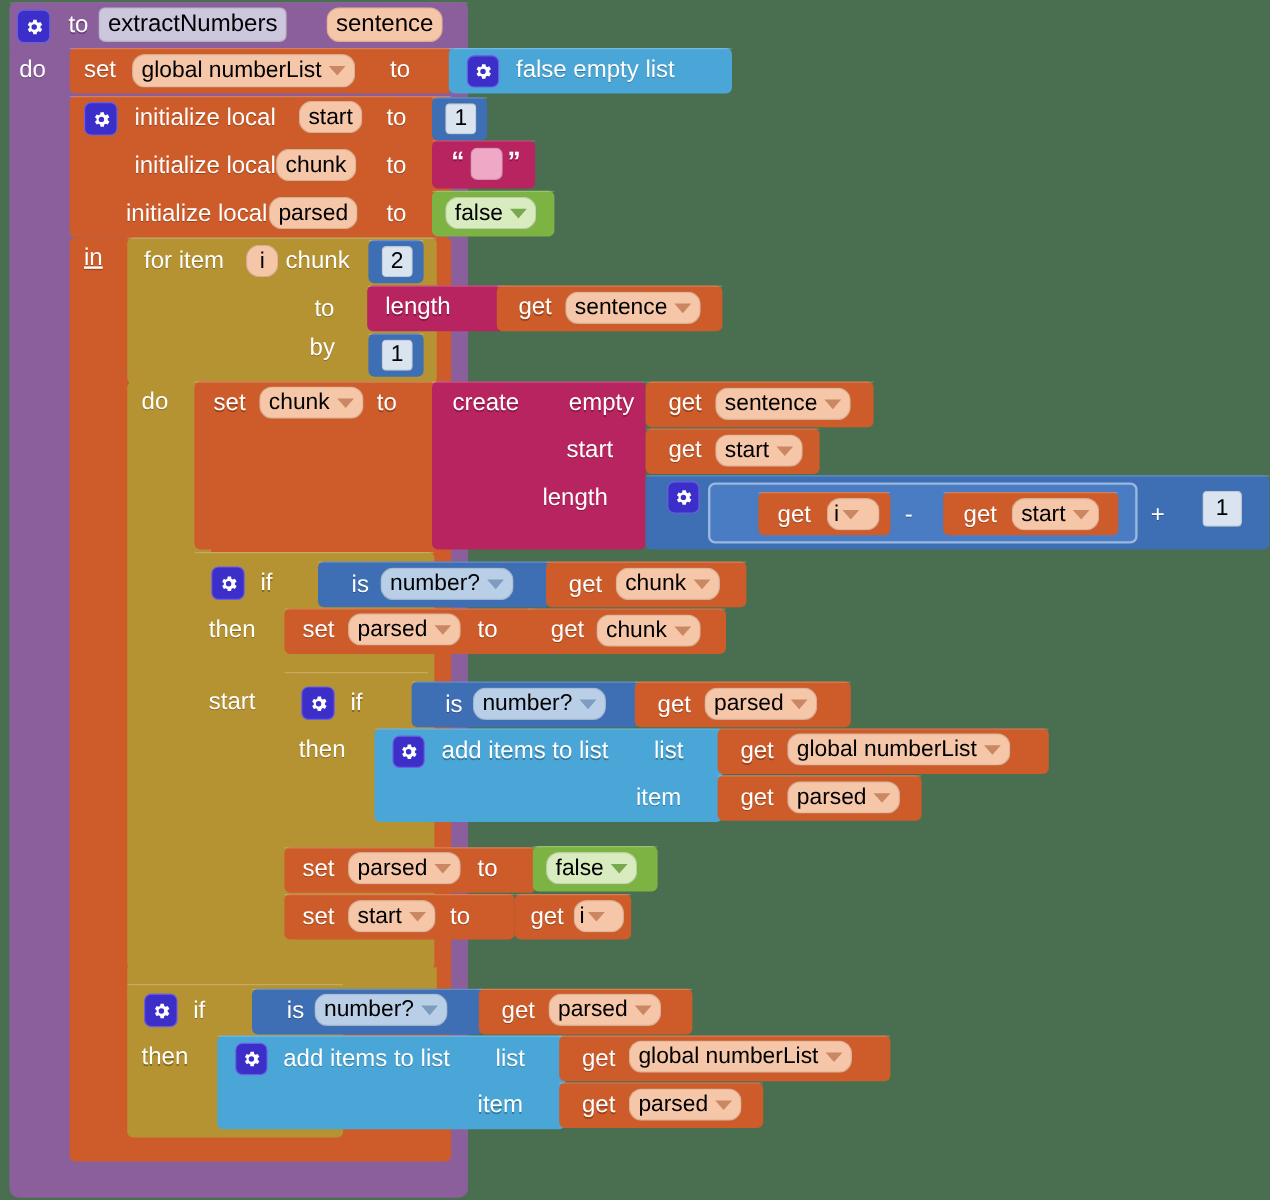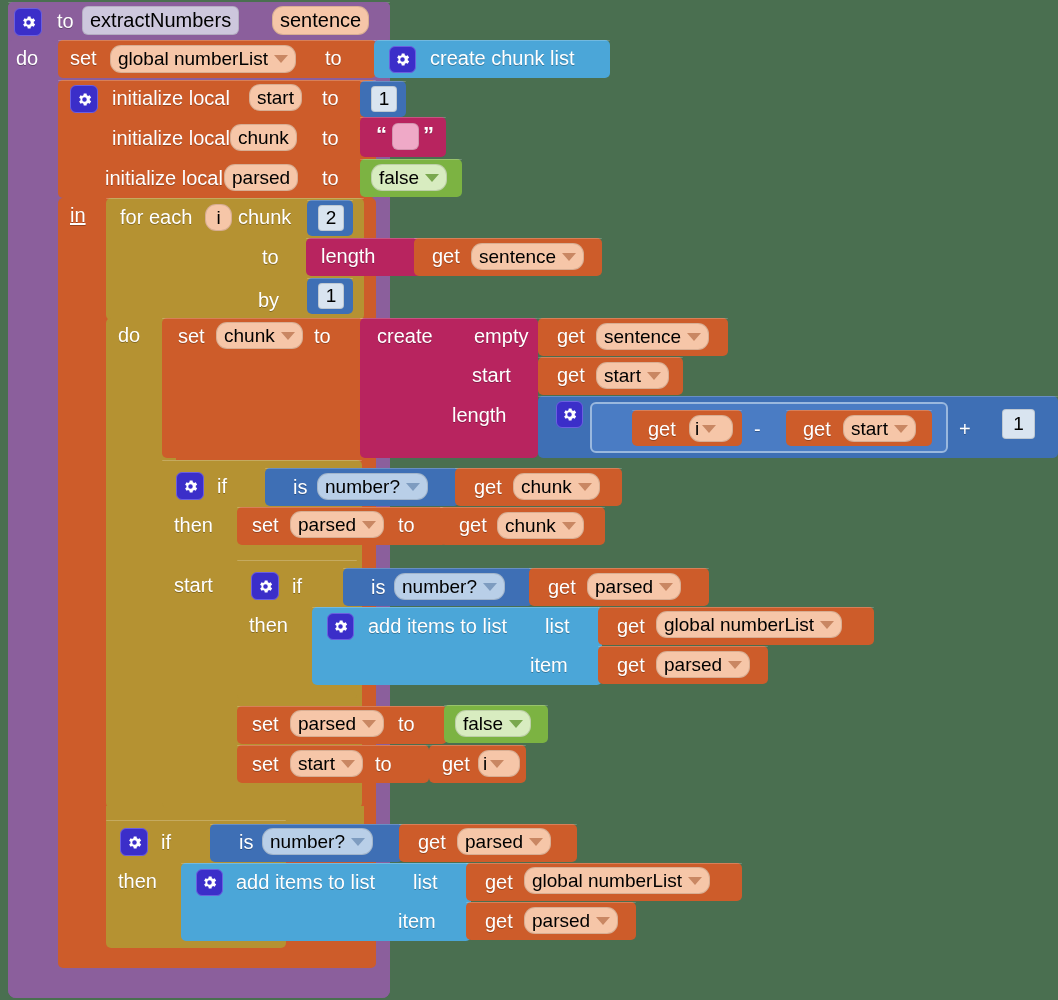--- a/index.html
+++ b/index.html
@@ -90,21 +90,21 @@
   <span class="caret"></span>
 </div>
 <div class="lbl" style="position:absolute;left:325px;top:48px;">to</div>
 
 <div class="blk c-list hl" style="left:374px;top:40px;width:236px;height:38px;"></div>
 <div class="gear" style="left:389px;top:46px;width:25px;height:25px;">
   <svg viewBox="0 0 24 24">
       <path fill="#fff" d="M19.4 13a7.6 7.6 0 0 0 0-2l2-1.6-2-3.4-2.4 1a7.5 7.5 0 0 0-1.7-1l-.4-2.5h-4l-.4 2.6c-.6.2-1.2.5-1.7 1l-2.4-1-2 3.4 2 1.6a7.6 7.6 0 0 0 0 2l-2 1.6 2 3.4 2.4-1c.5.4 1.1.7 1.7 1l.4 2.5h4l.4-2.6c.6-.2 1.2-.5 1.7-1l2.4 1 2-3.4-2-1.5ZM12 15.2A3.2 3.2 0 1 1 15.2 12 3.2 3.2 0 0 1 12 15.2Z"></path>
     </svg>
 </div>
-<div class="lbl" style="position:absolute;left:430px;top:48px;">create chunk list</div>
+<div class="lbl" style="position:absolute;left:430px;top:48px;">false empty list</div>
 
 <div class="blk c-var hl" style="left:58px;top:80px;width:318px;height:118px;"></div>
 
 <div class="gear" style="left:70px;top:85px;">
   <svg viewBox="0 0 24 24">
       <path fill="#fff" d="M19.4 13a7.6 7.6 0 0 0 0-2l2-1.6-2-3.4-2.4 1a7.5 7.5 0 0 0-1.7-1l-.4-2.5h-4l-.4 2.6c-.6.2-1.2.5-1.7 1l-2.4-1-2 3.4 2 1.6a7.6 7.6 0 0 0 0 2l-2 1.6 2 3.4 2.4-1c.5.4 1.1.7 1.7 1l.4 2.5h4l.4-2.6c.6-.2 1.2-.5 1.7-1l2.4 1 2-3.4-2-1.5ZM12 15.2A3.2 3.2 0 1 1 15.2 12 3.2 3.2 0 0 1 12 15.2Z"></path>
     </svg>
 </div>
 
 <div class="lbl" style="position:absolute;left:112px;top:88px;">initialize local</div>
@@ -137,41 +137,41 @@
 <div class="blk c-logic hl" style="left:360px;top:159px;width:102px;height:38px;"></div>
 <div class="field ltgreen" style="left:371px;top:164px;">
   <span class="txt">false</span>
   <span class="caret g"></span>
 </div>
 
 <div class="blk c-var" style="left:58px;top:198px;width:318px;height:770px;"></div>
 <div class="lbl" style="position:absolute;left:70px;top:205px;text-decoration:underline;">in</div>
 
 <div class="blk c-ctrl hl" style="left:106px;top:198px;width:258px;height:122px;"></div>
-<div class="lbl" style="position:absolute;left:120px;top:207px;">for each</div>
+<div class="lbl" style="position:absolute;left:120px;top:207px;">for item</div>
 <div class="field peach" style="left:205px;top:204px;width:27px;justify-content:center;padding:0;">
   <span class="txt">i</span>
 </div>
 <div class="lbl" style="position:absolute;left:238px;top:207px;">chunk</div>
 <div class="blk c-mathnum hl" style="left:307px;top:200px;width:46px;height:36px;"></div>
 <div class="field num" style="left:318px;top:205px;width:26px;height:26px;padding:0;">
   <span class="txt">2</span>
 </div>
 
 <div class="lbl" style="position:absolute;left:262px;top:247px;">to</div>
 <div class="blk c-text hl" style="left:306px;top:238px;width:116px;height:38px;"></div>
 <div class="lbl" style="position:absolute;left:321px;top:246px;">length</div>
 <div class="blk c-var hl" style="left:414px;top:238px;width:188px;height:38px;"></div>
 <div class="lbl" style="position:absolute;left:432px;top:246px;">get</div>
 <div class="field peach" style="left:471px;top:243px;">
   <span class="txt">sentence</span>
   <span class="caret"></span>
 </div>
 
-<div class="lbl" style="position:absolute;left:258px;top:290px;">by</div>
+<div class="lbl" style="position:absolute;left:258px;top:280px;">by</div>
 <div class="blk c-mathnum hl" style="left:307px;top:278px;width:46px;height:36px;"></div>
 <div class="field num" style="left:318px;top:283px;width:26px;height:26px;padding:0;">
   <span class="txt">1</span>
 </div>
 
 <div class="blk c-ctrl" style="left:106px;top:318px;width:70px;height:490px;"></div>
 <div class="blk c-ctrl" style="left:106px;top:806px;width:258px;height:30px;border-radius:0 0 6px 6px;"></div>
 <div class="lbl" style="position:absolute;left:118px;top:325px;">do</div>
 
 <div class="blk c-var hl" style="left:162px;top:318px;width:210px;height:140px;"></div>

